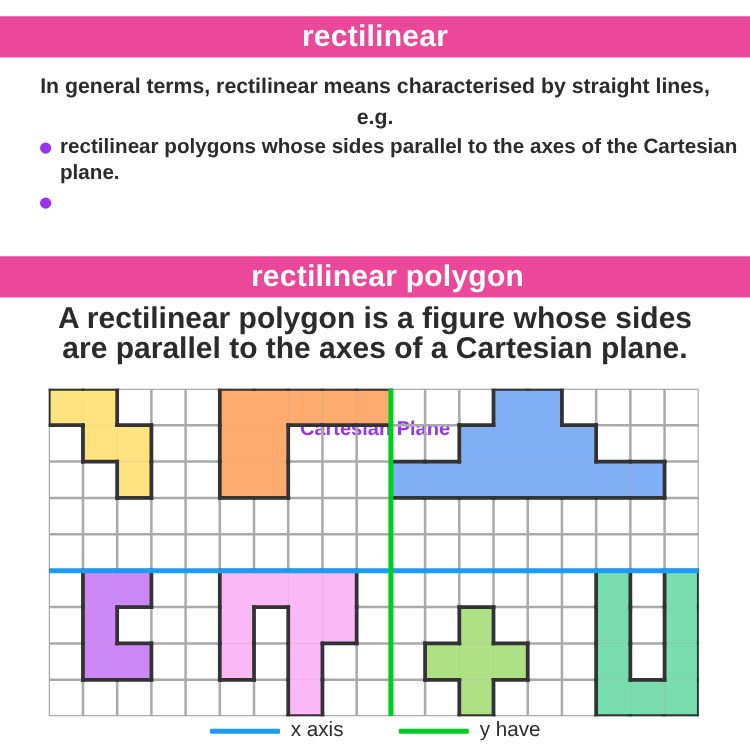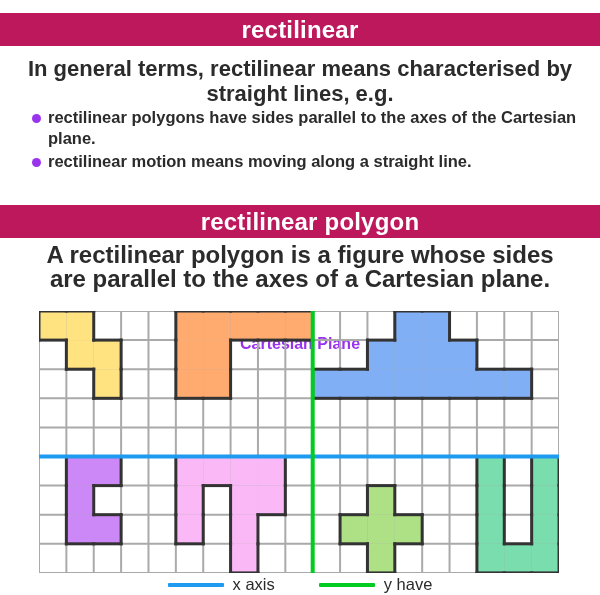--- a/index.html
+++ b/index.html
@@ -18,40 +18,40 @@
     position: relative;
     width: 600px;
     height: 595px;
   }
 
   
   .title-bar {
     position: absolute;
     left: 0;
     width: 600px;
-    background: #be185d;
+    background: #ec4899;
     color: #ffffff;
     font-size: 24px;
     font-weight: bold;
     text-align: center;
     line-height: 33px;
     height: 33px;
     letter-spacing: 0.2px;
   }
   #title-bar-1 { top: 13px; }
   #title-bar-2 { top: 205px; padding-left: 10px; }
 
   
   .intro {
     position: absolute;
     top: 56px;
     left: 18px;
     width: 564px;
     text-align: center;
-    font-size: 22px;
+    font-size: 17px;
     font-weight: bold;
     line-height: 25px;
     color: #2b2b2b;
   }
 
   
   .bullets {
     position: absolute;
     top: 107px;
     left: 32px;
@@ -148,25 +148,24 @@
 
 <div class="page">
 
   <div class="title-bar" id="title-bar-1">rectilinear</div>
 
   <div class="intro">In general terms, rectilinear means characterised by straight lines, e.g.</div>
 
   <div class="bullets">
     <div class="bullet-row">
       <span class="bullet-dot"></span>
-      <span class="bullet-text">rectilinear polygons have sides parallel to the axes of the Cartesian plane.</span>
+      <span class="bullet-text">rectilinear polygons whose sides parallel to the axes of the Cartesian plane.</span>
     </div>
     <div class="bullet-row">
       <span class="bullet-dot"></span>
-      <span class="bullet-text">rectilinear motion means moving along a straight line.</span>
     </div>
   </div>
 
   <div class="title-bar" id="title-bar-2">rectilinear polygon</div>
 
   <div class="definition">A rectilinear polygon is a figure whose sides are parallel to the axes of a Cartesian plane.</div>
 
   <div class="plane-label">Cartesian Plane</div>
 
   <div class="grid-wrap">

